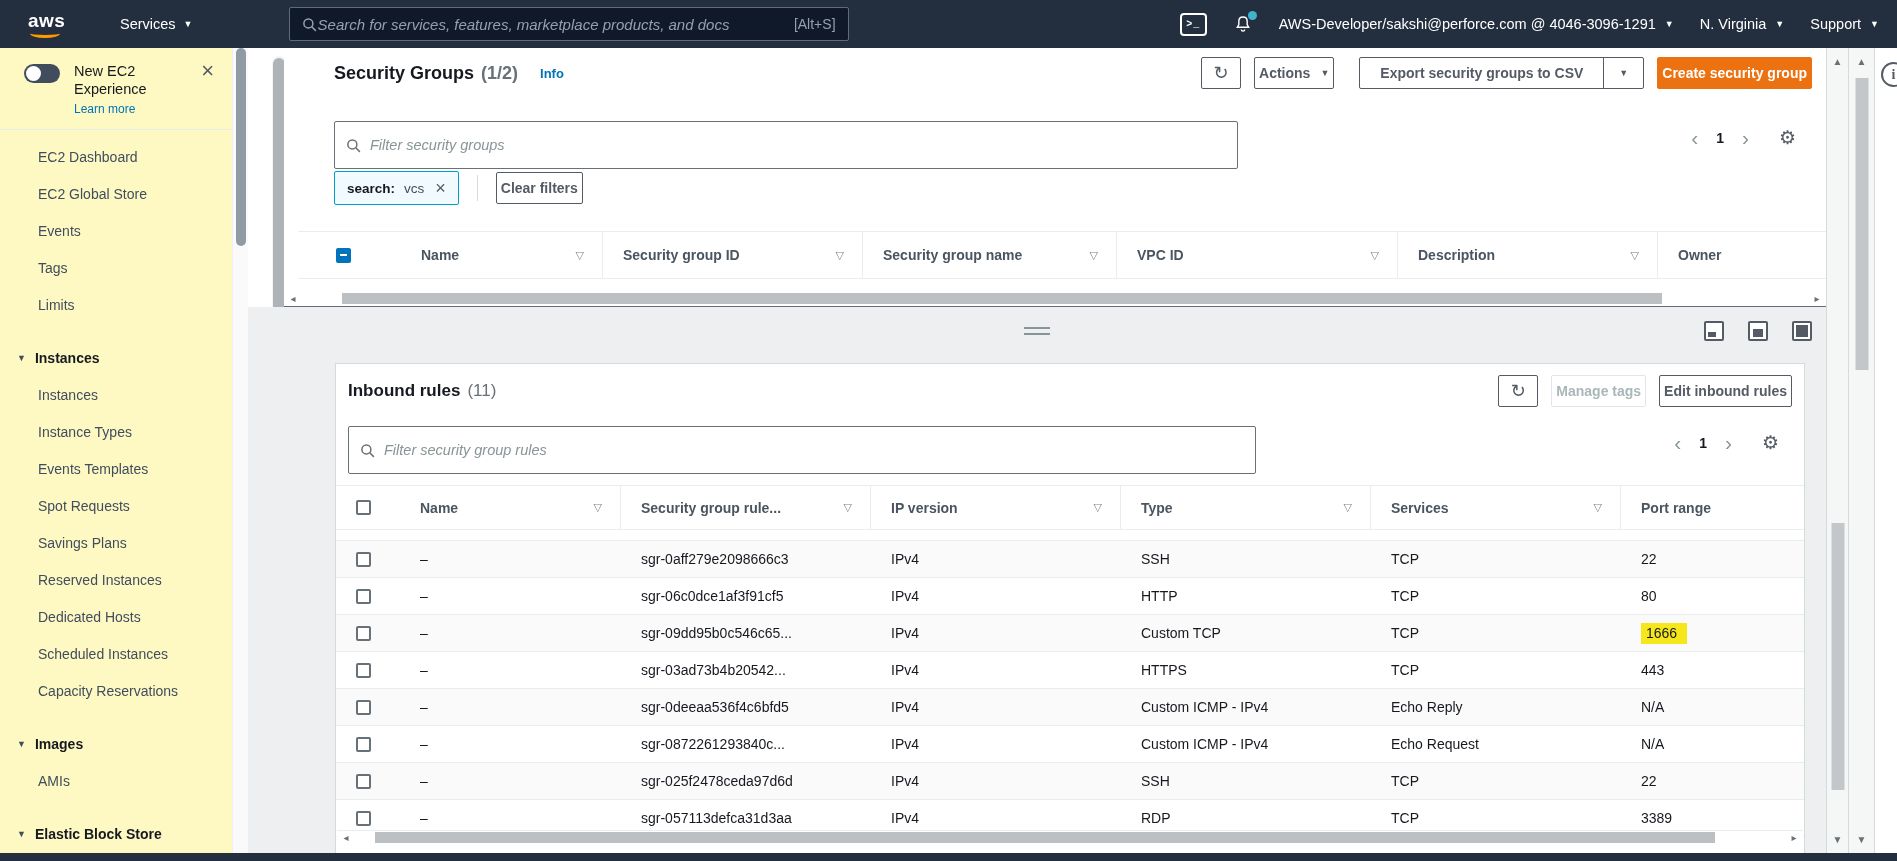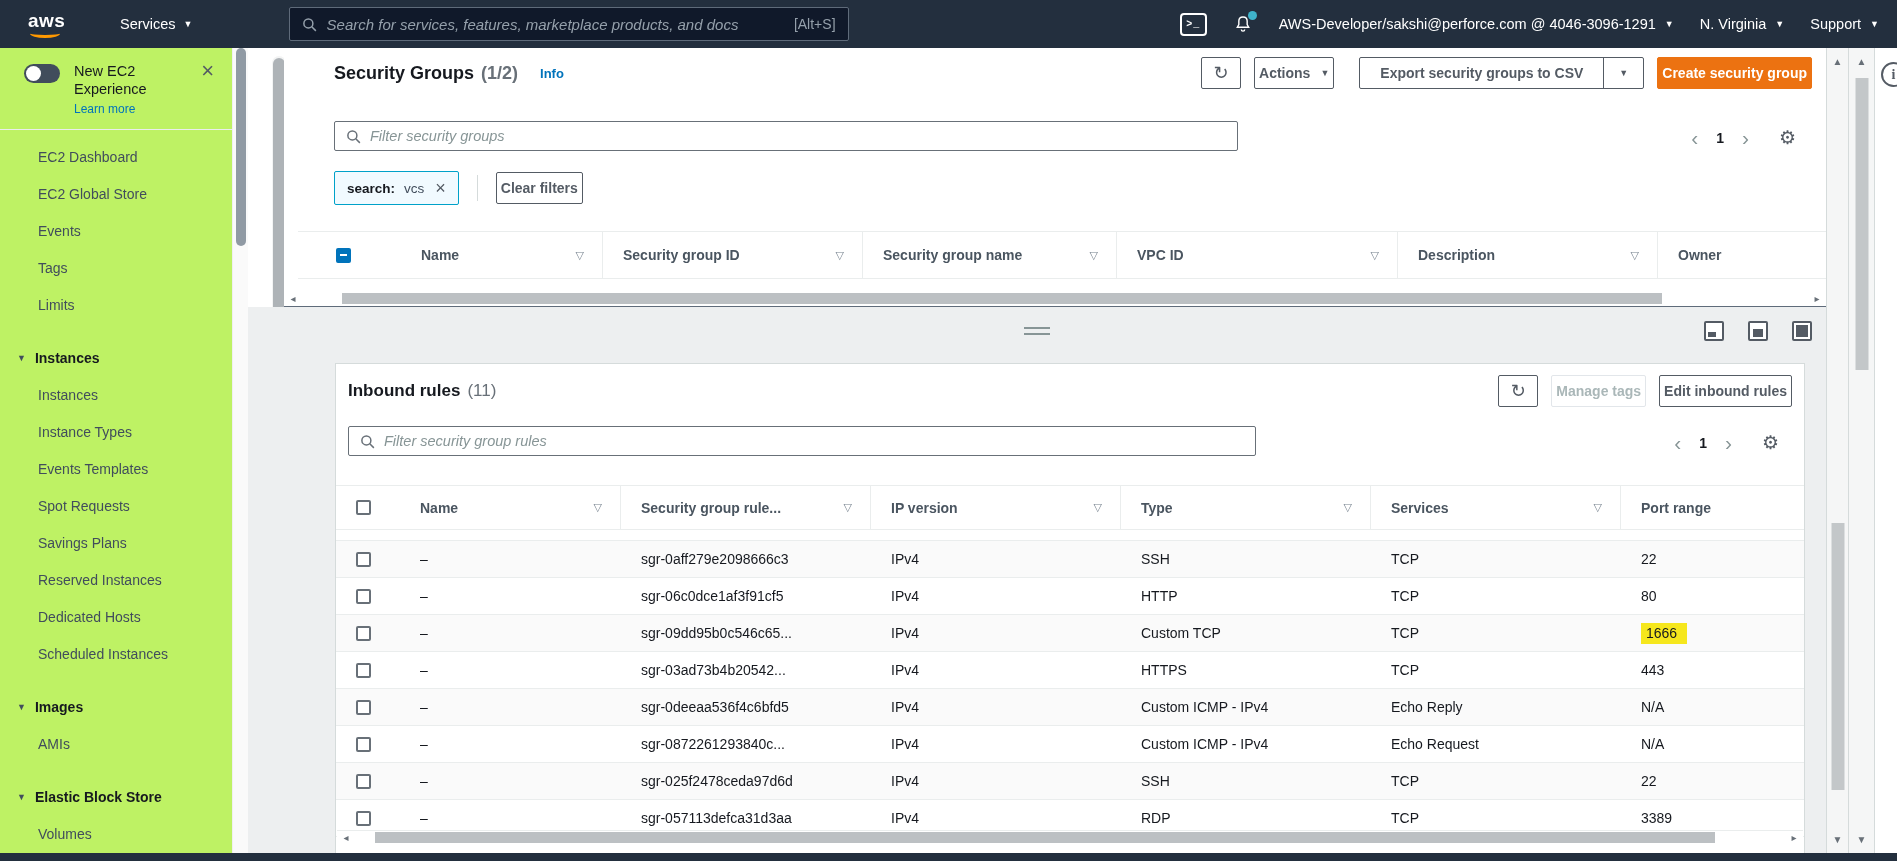--- a/index.html
+++ b/index.html
@@ -9,39 +9,39 @@
 
   
   .topbar { position:absolute; top:0; left:0; right:0; height:48px; background:var(--topbar-bg);
             display:flex; align-items:center; color:#fff; }
   .logo { margin-left:28px; position:relative; width:44px; }
   .logo .aws-text { font-weight:700; font-size:19px; color:#fff; letter-spacing:0.5px; }
   .logo .smile { display:block; width:30px; height:9px; border-bottom:3px solid #ff9900; border-radius:0 0 55% 55%; margin-top:-3px; margin-left:2px; }
   .services { margin-left:48px; font-size:14.5px; display:flex; align-items:center; gap:8px; cursor:pointer; }
   .caret { font-size:9px; line-height:1; }
   .top-search { margin-left:96px; width:560px; height:34px; background:#10192a; border:1px solid #5f6b7a;
-                border-radius:2px; display:flex; align-items:center; padding:0 12px; gap:10px; }
+                border-radius:2px; display:flex; align-items:center; padding:0 12px; gap:1px; }
   .top-search input { flex:1; background:transparent; border:none; outline:none; color:#d5dbdb;
                       font-size:15px; font-style:italic; font-family:"Liberation Sans", sans-serif; }
   .top-search input::placeholder { color:#95a0ab; }
   .shortcut { color:#95a0ab; font-size:14px; }
   .top-right { margin-left:auto; display:flex; align-items:center; gap:26px; margin-right:18px; }
   .term-icon { width:27px; height:23px; border:2px solid #fff; border-radius:4px; font-size:10px; font-weight:700;
                display:flex; align-items:center; justify-content:center; letter-spacing:1px;
                font-family:"Liberation Mono", monospace; cursor:pointer; }
   .bell-wrap { position:relative; cursor:pointer; display:flex; }
   .bell-dot { position:absolute; top:-3px; right:-4px; width:9px; height:9px; border-radius:50%; background:var(--notification-teal); }
   .account, .region, .support { font-size:14.5px; display:flex; align-items:center; gap:9px; cursor:pointer; }
 
   
   .app { position:absolute; top:48px; left:0; right:0; bottom:8px; display:flex; overflow:hidden; }
   .bottom-strip { position:absolute; bottom:0; left:0; right:0; height:8px; background:var(--topbar-bg); }
 
   
-  .sidebar { width:232px; background:#bef264; overflow:hidden; position:relative; }
+  .sidebar { width:232px; background:#fef9c3; overflow:hidden; position:relative; }
   .toggle-row { margin:14px 12px 0 24px; display:flex; align-items:flex-start; }
   .toggle-pill { width:36px; height:19px; border-radius:10px; background:#414d5c; position:relative; flex:none; margin-top:2px; cursor:pointer; }
   .toggle-pill .knob { position:absolute; left:2px; top:2px; width:15px; height:15px; background:#fff; border-radius:50%; }
   .toggle-texts { margin-left:14px; }
   .toggle-label { font-size:14.5px; color:#16191f; }
   .learn-more { font-size:12px; color:var(--link-blue); margin-top:4px; display:inline-block; cursor:pointer; }
   .side-close { margin-left:auto; font-size:22px; color:#545b64; line-height:18px; cursor:pointer; padding:0 6px; }
   .side-divider { height:1px; background:var(--border-gray); margin-top:12px; }
   .nav { padding-top:8px; }
   .nav li { list-style:none; height:37px; display:flex; align-items:center; font-size:14px; color:#414d5c; cursor:pointer; padding-left:38px; }
@@ -68,21 +68,21 @@
          border:1px solid #545b64; background:#fff; color:#545b64; font-weight:700; font-size:14px;
          border-radius:2px; cursor:pointer; gap:10px; white-space:nowrap; }
   .btn.icon-only { width:40px; padding:0; font-size:18px; font-weight:400; }
   .btn.primary { background:var(--accent-orange); border-color:var(--accent-orange); color:#fff; }
   .btn.disabled { color:#aab7b8; border-color:#e2e6ea; cursor:default; }
   .split-btn { display:inline-flex; height:32px; border:1px solid #545b64; border-radius:2px; background:#fff; color:#545b64; font-weight:700; font-size:14px; cursor:pointer;margin-left:12px; }
   .split-btn .seg1 { display:flex; align-items:center; padding:0 20px; }
   .split-btn .seg2 { display:flex; align-items:center; padding:0 15px; border-left:1px solid #545b64; }
 
   .sg-row2 { position:absolute; top:73px; left:0; right:0; height:33px; }
-  .filter-input { position:absolute; left:50px; top:0; width:904px; height:30px; border:1px solid #687078; border-radius:2px;
+  .filter-input { position:absolute; left:50px; top:0; width:904px; height:48px; border:1px solid #687078; border-radius:2px;
                   background:#fff; display:flex; align-items:center; padding:0 11px; gap:9px; }
   .filter-input input { flex:1; border:none; outline:none; font-size:14.5px; font-style:italic; color:#16191f; font-family:"Liberation Sans", sans-serif; }
   .filter-input input::placeholder { color:#879596; }
   .pag-cluster { position:absolute; right:30px; top:0; height:33px; display:flex; align-items:center; gap:14px; }
   .pag-chevron { font-size:21px; color:#879596; cursor:pointer; line-height:1; padding:0 4px; }
   .pag-num { font-size:14px; font-weight:700; color:#16191f; }
   .gear { font-size:19px; color:#545b64; cursor:pointer; margin-left:12px; }
 
   .sg-row3 { position:absolute; top:123px; left:50px; height:34px; display:flex; align-items:center; }
   .chip { height:34px; display:flex; align-items:center; gap:9px; padding:0 12px; background:var(--chip-bg);
@@ -236,20 +236,21 @@
           <span>Instances</span>
         </li>
         <li>Instances</li>
         <li>Instance Types</li>
         <li>Events Templates</li>
         <li>Spot Requests</li>
         <li>Savings Plans</li>
         <li>Reserved Instances</li>
         <li>Dedicated Hosts</li>
         <li>Scheduled Instances</li>
+        <li>Capacity Reservations</li>
 
         <li class="section">
           <span class="sec-caret">▼</span>
           <span>Images</span>
         </li>
         <li>AMIs</li>
 
         <li class="section">
           <span class="sec-caret">▼</span>
           <span>Elastic Block Store</span>

